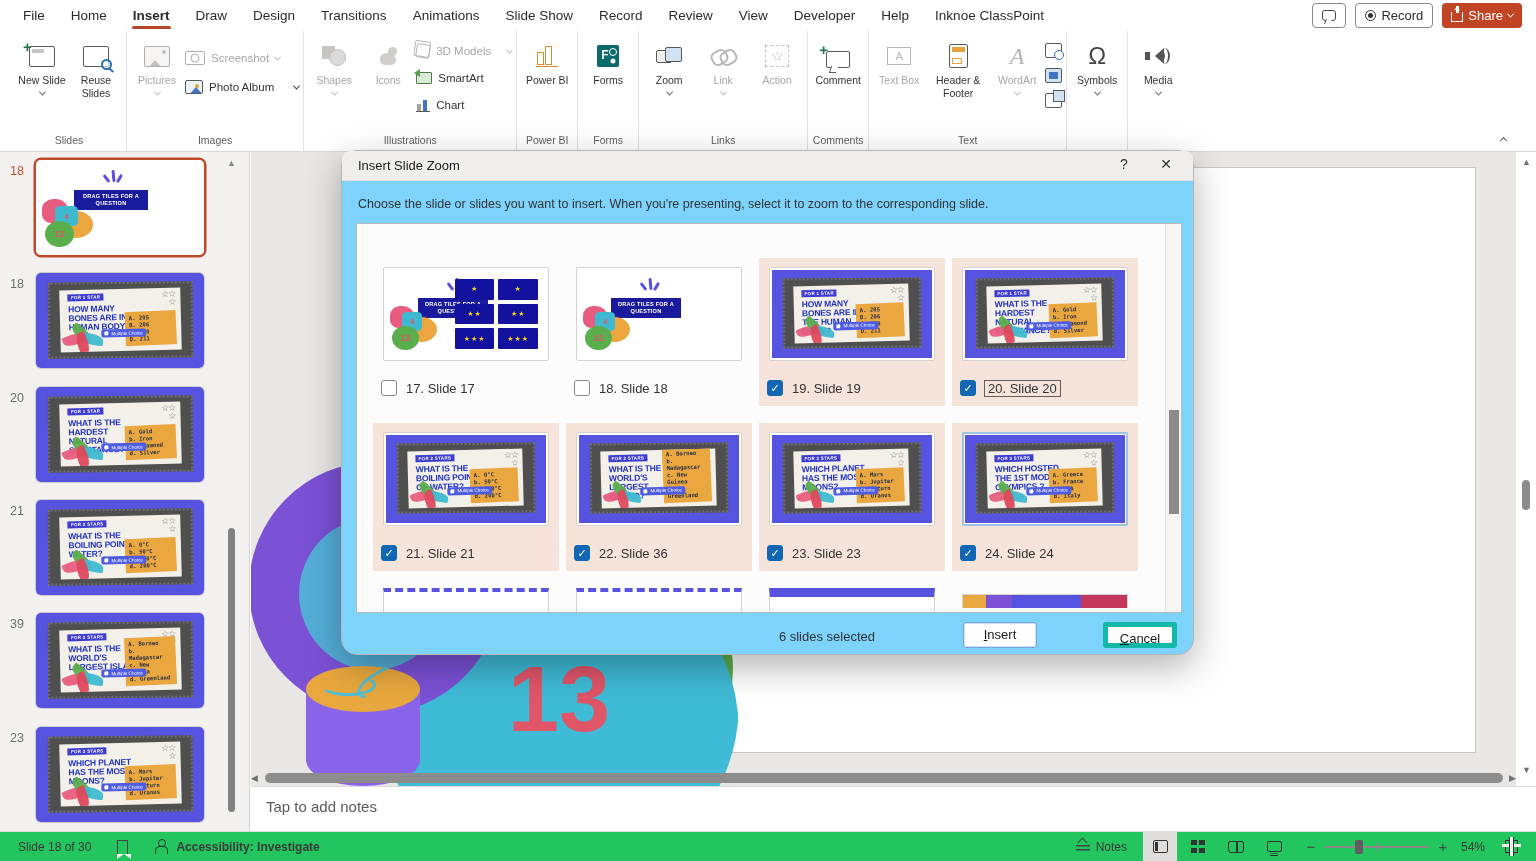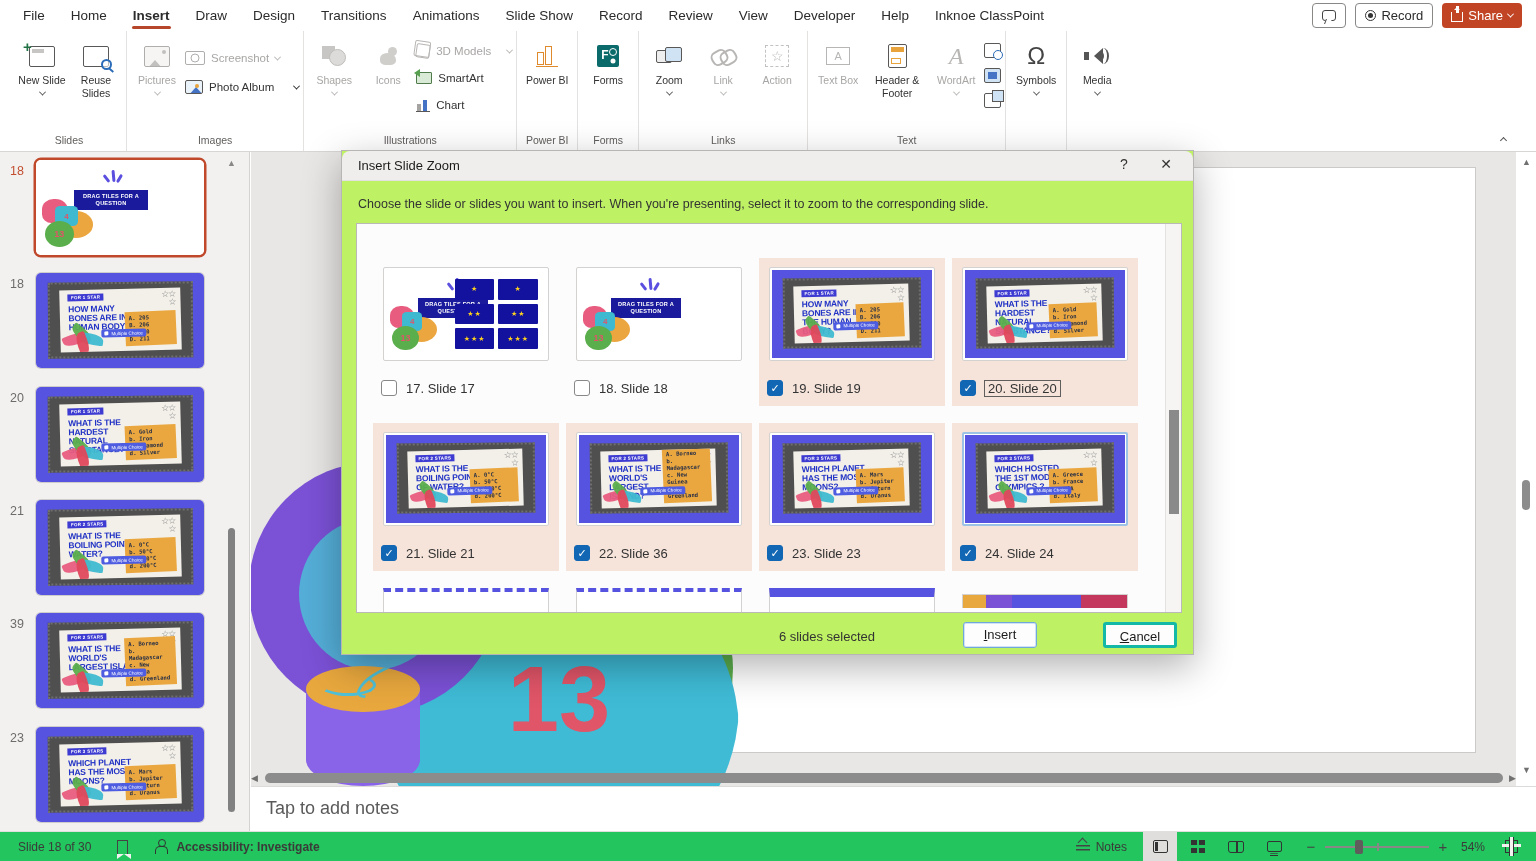--- a/index.html
+++ b/index.html
@@ -137,21 +137,21 @@
   #cyl-top { position:absolute; left:0; top:0; width:114px; height:46px; background:#e9a83e; border-radius:50%; overflow:hidden; }
   .cyl-arc { position:absolute; width:56px; height:22px; border:3px solid #4fc1d8; border-radius:50%; border-top-color:transparent; border-left-color:transparent; }
   #hscroll { position:absolute; left:0; bottom:2px; width:1265px; height:12px; }
   #hscroll-thumb { position:absolute; left:14px; top:1px; width:1238px; height:10px; background:#8c8c8c; border-radius:5px; }
   .scroll-arrow { position:absolute; font-size:9px; color:#707070; line-height:1; }
 
   #vscroll { position:absolute; right:2px; top:152px; width:16px; height:660px; }
   #vscroll-thumb { position:absolute; left:4px; top:328px; width:8px; height:30px; background:#8c8c8c; border-radius:4px; }
 
   #notes-panel { position:absolute; left:251px; top:786px; width:1285px; height:45px; background:#fff; border-top:1px solid #dddbd9; }
-  #notes-placeholder { position:absolute; left:15px; top:11px; font-size:18px; color:#5a5a5a; }
+  #notes-placeholder { position:absolute; left:15px; top:11px; font-size:15px; color:#5a5a5a; }
 
   
   #statusbar { position:absolute; left:0; top:831px; width:1536px; height:30px; background:#22c55e; border-top:1px solid #e1dfdd; display:flex; align-items:center; font-size:12px; color:#3b3a39; }
   #sb-left { display:flex; align-items:center; gap:26px; padding-left:18px; }
   .ic-bookmark { width:11px; height:14px; border:1.5px solid #444; border-bottom:none; position:relative; }
   .ic-bookmark::after { content:""; position:absolute; left:-1.5px; bottom:-5px; border-left:7px solid #f3f2f1; border-right:7px solid #f3f2f1; border-top:0; border-bottom:5px solid transparent; box-shadow:inset 0 1.5px 0 #444; width:0; }
   .ic-person { width:14px; height:15px; position:relative; }
   .ic-person::before { content:""; position:absolute; left:4px; top:0; width:6px; height:6px; border:1.5px solid #333; border-radius:50%; }
   .ic-person::after { content:""; position:absolute; left:1px; top:7px; width:11px; height:7px; border:1.5px solid #333; border-bottom:none; border-radius:5px 5px 0 0; }
   #sb-acc-label { font-weight:700; }
@@ -204,21 +204,21 @@
   .cover-blobs { position:absolute; left:4%; bottom:6%; width:42%; height:58%; }
   .blob { position:absolute; border-radius:50%; }
   .blob-pink { left:0; top:8%; width:40%; height:42%; background:#e85c7f; border-radius:48% 52% 60% 40%; }
   .blob-orange { left:26%; top:28%; width:52%; height:48%; background:#eba63f; }
   .blob-teal4 { left:20%; top:20%; width:34%; height:36%; background:#3fb9d0; border-radius:22%; display:flex; align-items:center; justify-content:center; color:#e05568; font-weight:800; font-size:8px; }
   .blob-green13 { left:4%; top:46%; width:44%; height:46%; background:#5bae4c; display:flex; align-items:center; justify-content:center; color:#e05568; font-weight:800; font-size:9px; }
   .tiles-grid { position:absolute; right:5%; top:10%; width:52%; height:80%; display:grid; grid-template-columns:1fr 1fr; grid-auto-rows:1fr; gap:4px; }
   .tile { background:#12129e; border-radius:1px; display:flex; align-items:center; justify-content:center; color:#ffd21e; font-size:7px; letter-spacing:1px; }
 
   
-  #dialog { position:absolute; left:341px; top:150px; width:853px; height:505px; background:#bef264; border:1px solid #b8b6b4; border-radius:0; box-shadow:0 12px 36px rgba(0,0,0,.3); }
+  #dialog { position:absolute; left:341px; top:150px; width:853px; height:505px; background:#7dd3fc; border:1px solid #b8b6b4; border-radius:16px; box-shadow:0 12px 36px rgba(0,0,0,.3); }
   #dlg-titlebar { position:absolute; left:0; top:0; right:0; height:30px; background:#f0eeec; border-radius:8px 8px 0 0; border-bottom:1px solid #e3e1df; }
   #dlg-title { position:absolute; left:16px; top:7px; font-size:13px; color:#1b1b1b; }
   #dlg-help { position:absolute; right:58px; top:5px; width:22px; height:20px; text-align:center; font-size:14px; color:#333; }
   #dlg-close { position:absolute; right:16px; top:5px; width:22px; height:20px; text-align:center; font-size:14px; color:#333; }
   #dlg-instruction { position:absolute; left:16px; top:46px; font-size:12.5px; color:#333; }
   #dlg-grid { position:absolute; left:14px; top:72px; width:826px; height:390px; background:#fdfcfc; border:1px solid #bbb9b7; overflow:hidden; }
   #dlg-scrollbar { position:absolute; right:0; top:0; width:16px; height:100%; background:#f6f5f4; border-left:1px solid #e4e2e0; }
   #dlg-scroll-thumb { position:absolute; left:3px; top:186px; width:10px; height:104px; background:#8a8a8a; }
   .dcard { position:absolute; width:186px; height:148px; padding:9px 10px; }
   .dcard.checked { background:#f6e4db; }
@@ -228,21 +228,21 @@
   .dcard-label-row { position:absolute; left:8px; bottom:10px; display:flex; align-items:center; gap:9px; }
   .checkbox { width:16px; height:16px; border-radius:3px; border:1.5px solid #8a8886; background:#fff; }
   .checkbox.on { background:#1267b4; border-color:#1267b4; color:#fff; font-size:11px; line-height:15px; text-align:center; }
   .dcard-label { font-size:13px; color:#333; }
   .dcard-label.focused { outline:1px solid #605e5c; padding:0 3px; }
   .partial-thumb { position:absolute; width:166px; height:26px; background:#fff; border:1px solid #d4d2d0; border-bottom:none; }
   .pt-dashed { border-top:4px dashed #5753e1; background:#fff; }
   .pt-solid { border-top:9px solid #5753e1; }
   .pt-multi { background:linear-gradient(90deg,#e9a83e 0 14%,#7b51d6 14% 30%,#5753e1 30% 72%,#c4385e 72% 100%); height:14px; margin-top:6px; }
   #dlg-footer-count { position:absolute; right:318px; top:478px; font-size:13px; color:#333; }
-  .dlg-btn { position:absolute; top:471px; width:74px; height:26px; background:#fdfdfd; border:3px solid #14b8a6; border-radius:3px; font-size:13px; color:#1b1b1b; text-align:center; line-height:24px; }
+  .dlg-btn { position:absolute; top:471px; width:74px; height:26px; background:#fdfdfd; border:5px solid #14b8a6; border-radius:3px; font-size:13px; color:#1b1b1b; text-align:center; line-height:24px; }
   .dlg-btn::first-letter { text-decoration:underline; }
   #btn-insert { right:156px; border:1px solid #70a8dc; box-shadow:0 0 0 1px #cfe3f5 inset; }
   #btn-cancel { right:16px; }
 </style>
 </head>
 <body>
 
 <div id="app">
 
   <header id="menubar">
@@ -422,20 +422,31 @@
         <div class="big-btn disabled">
           <span class="bico">
               <span class="ic-action">☆</span>
             </span>
           <span class="blab">Action</span>
         </div>
       </div>
       <div class="rgroup-label">Links</div>
     </div>
 
+    <div class="rgroup">
+      <div class="rgroup-body">
+        <div class="big-btn">
+          <span class="bico">
+              <span class="ic-comment"></span>
+            </span>
+          <span class="blab">Comment</span>
+        </div>
+      </div>
+      <div class="rgroup-label">Comments</div>
+    </div>
 
     <div class="rgroup">
       <div class="rgroup-body">
         <div class="big-btn disabled">
           <span class="bico">
               <span class="ic-textbox">A</span>
             </span>
           <span class="blab">Text Box</span>
         </div>
         <div class="big-btn" style="width:62px">

